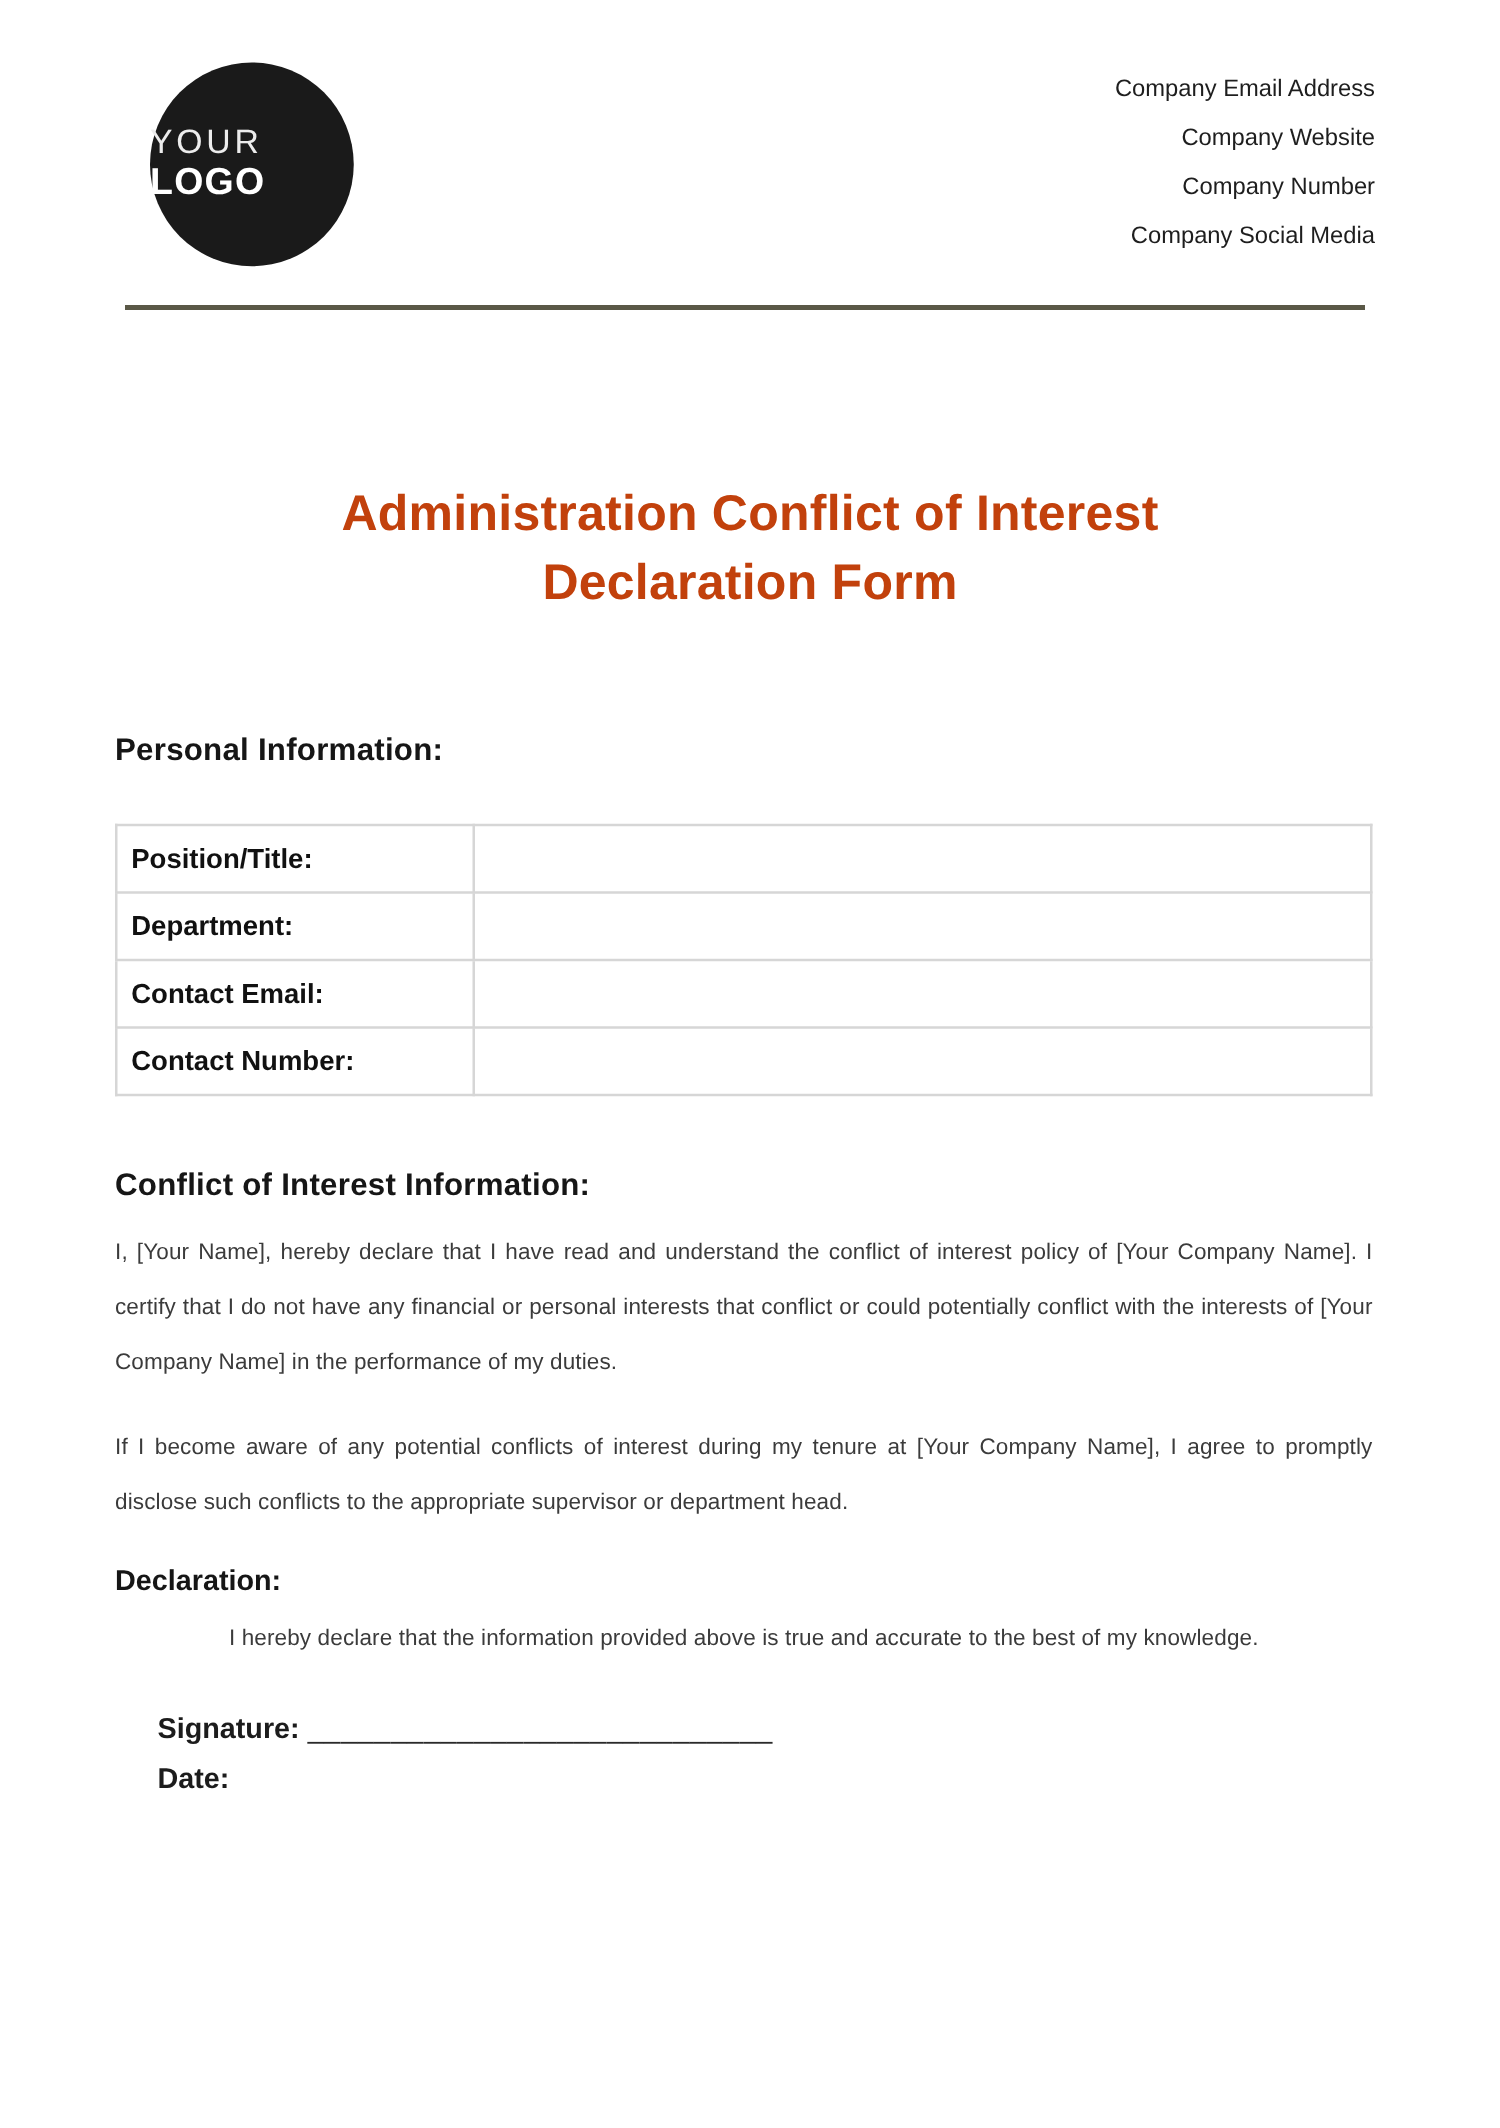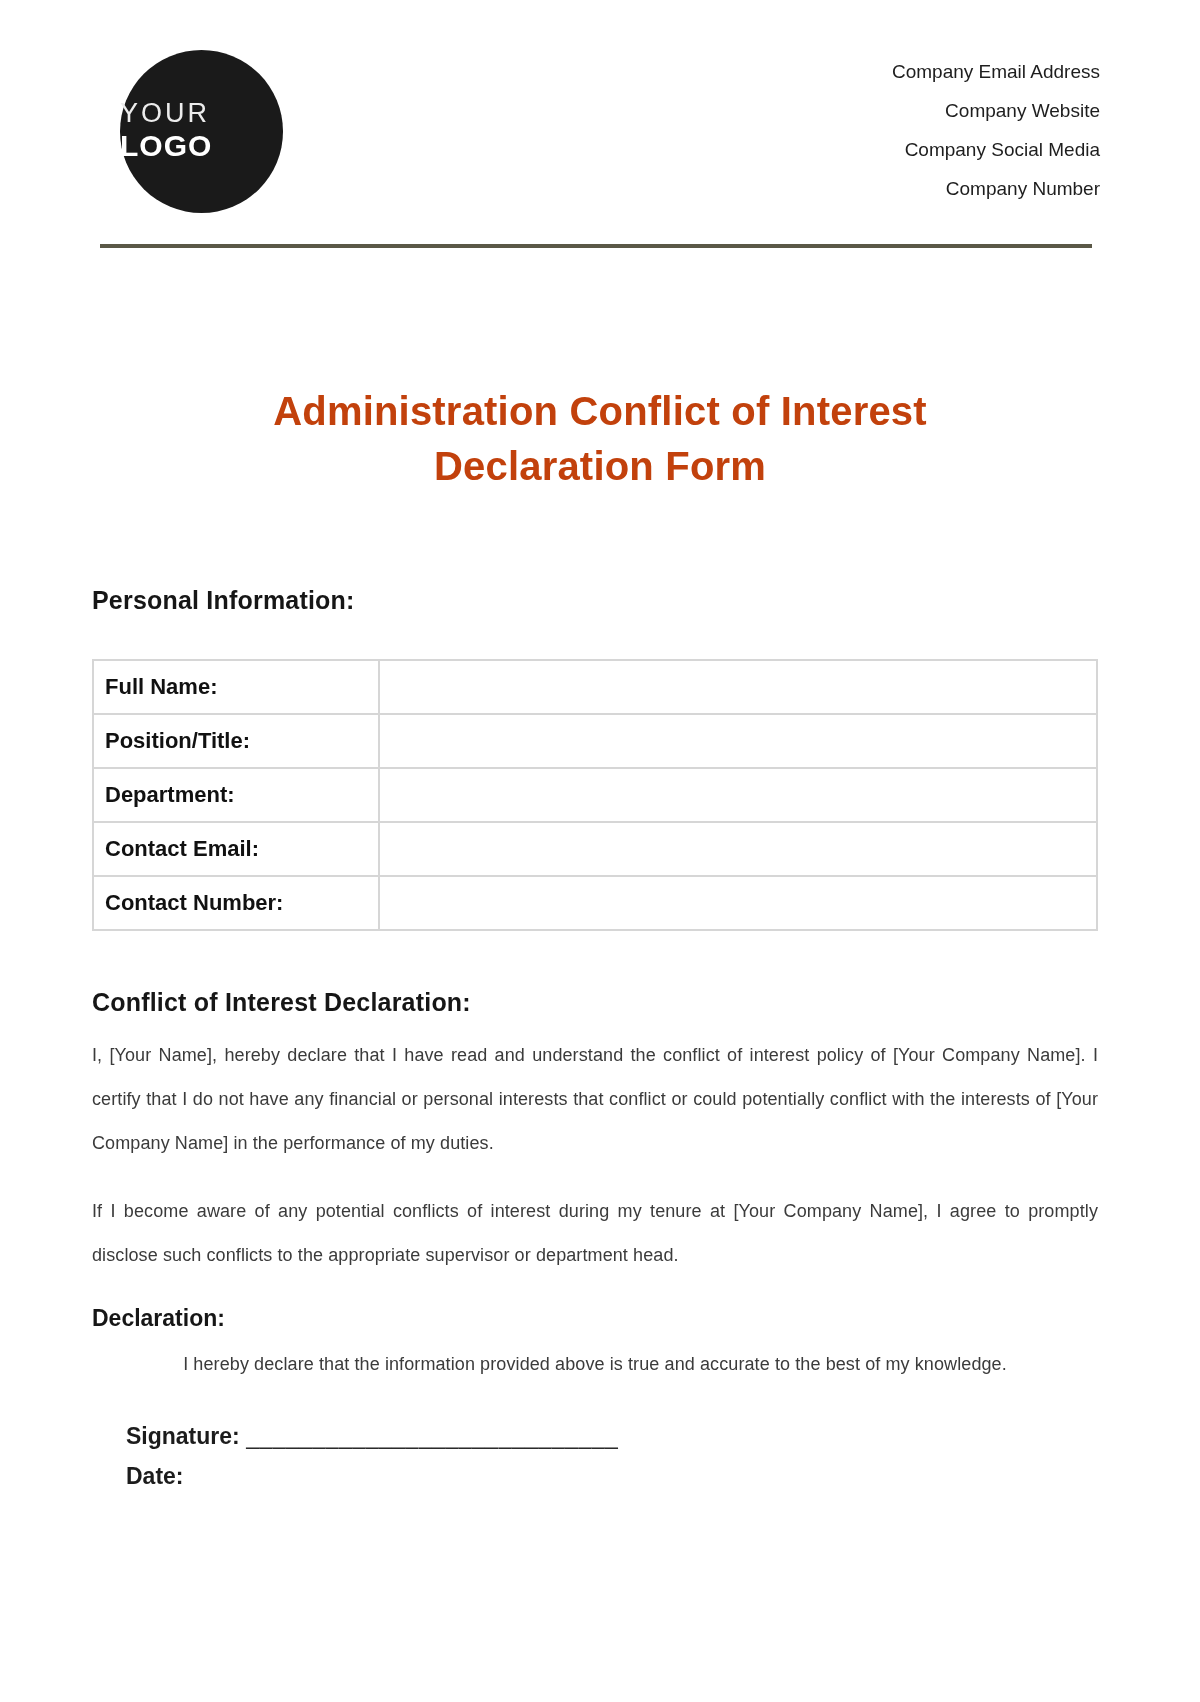--- a/index.html
+++ b/index.html
@@ -109,59 +109,55 @@
 <div class="page">
 
   <header class="letterhead">
     <div class="logo">
       <span class="logo-your">YOUR</span>
       <span class="logo-logo">LOGO</span>
     </div>
     <div class="company-info">
       <div>Company Email Address</div>
       <div>Company Website</div>
+      <div>Company Number</div>
       <div>Company Social Media</div>
-      <div>Company Number</div>
     </div>
   </header>
 
   <div class="divider"></div>
 
   <h1 class="doc-title">Administration Conflict of Interest Declaration Form</h1>
 
   <main class="content">
 
     <h2 class="section-heading personal">Personal Information:</h2>
 
     <table class="info-table">
       <tbody>
-          <tr>
-        <td class="label">Full Name:</td>
-        <td class="value"></td>
-      </tr>
       <tr>
         <td class="label">Position/Title:</td>
         <td class="value"></td>
       </tr>
       <tr>
         <td class="label">Department:</td>
         <td class="value"></td>
       </tr>
       <tr>
         <td class="label">Contact Email:</td>
         <td class="value"></td>
       </tr>
       <tr>
         <td class="label">Contact Number:</td>
         <td class="value"></td>
       </tr>
     </tbody>
       </table>
 
-    <h2 class="section-heading coi">Conflict of Interest Declaration:</h2>
+    <h2 class="section-heading coi">Conflict of Interest Information:</h2>
 
     <p class="body-par p1">I, [Your Name], hereby declare that I have read and understand the conflict of interest policy of [Your Company Name]. I certify that I do not have any financial or personal interests that conflict or could potentially conflict with the interests of [Your Company Name] in the performance of my duties.</p>
 
     <p class="body-par p2">If I become aware of any potential conflicts of interest during my tenure at [Your Company Name], I agree to promptly disclose such conflicts to the appropriate supervisor or department head.</p>
 
     <h3 class="sub-heading">Declaration:</h3>
 
     <p class="body-par p3">I hereby declare that the information provided above is true and accurate to the best of my knowledge.</p>
 
     <div class="sig-block">

